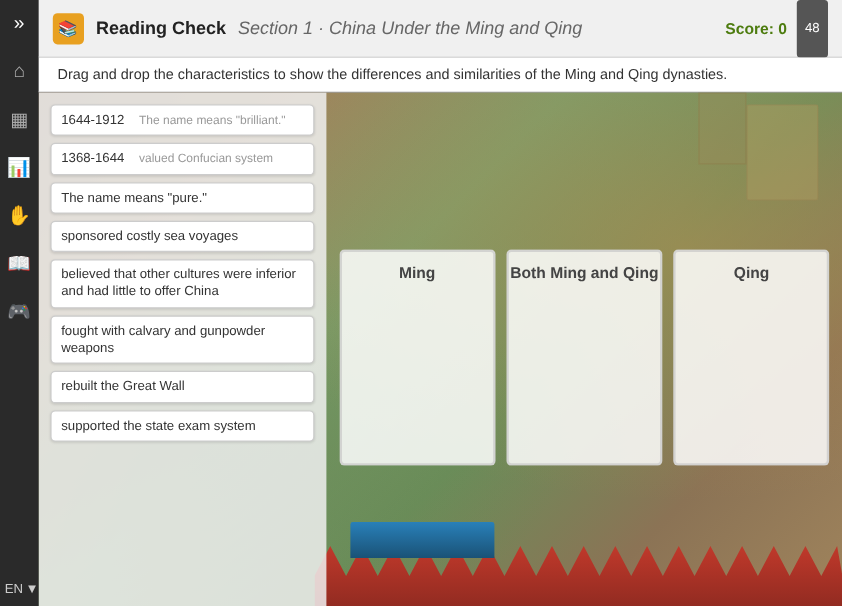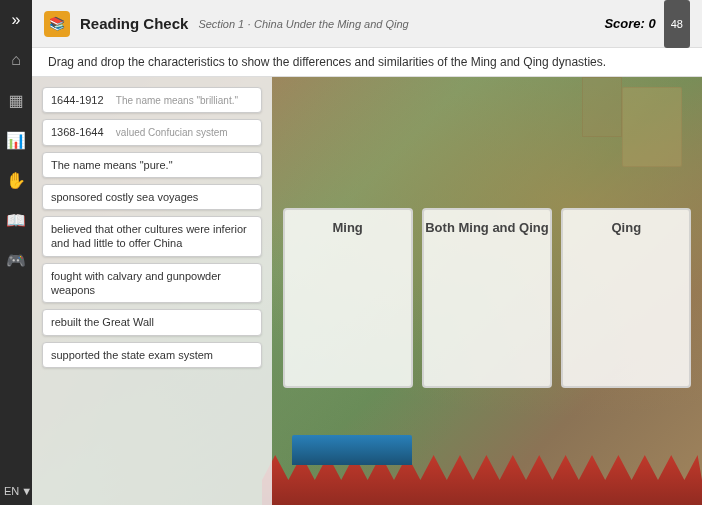--- a/index.html
+++ b/index.html
@@ -165,24 +165,24 @@
       <span>EN</span>▼
     </div>
   </div>
 
   <div class="page-wrapper">
 
     <div class="top-header">
       <div class="header-left">
         <div style="background:#e8a020;width:26px;height:26px;border-radius:4px;display:flex;align-items:center;justify-content:center;color:white;font-size:13px;font-weight:bold;">📚</div>
         <span style="font-weight:bold;font-size:15px;color:#222;">Reading Check</span>
-        <span style="font-size:11px;color:#666;font-style:italic;">Section 1 · China Under the Ming and Qing</span>
+        <span style="font-size:15px;color:#666;font-style:italic;">Section 1 · China Under the Ming and Qing</span>
       </div>
       <div style="display:flex;align-items:center;gap:8px;">
-        <span style="font-size:13px;color:#000000;font-weight:bold;font-style:italic;">Score: 0</span>
+        <span style="font-size:13px;color:#4d7c0f;font-weight:bold;">Score: 0</span>
         <span style="background:#555;color:#fff;font-size:11px;padding:18px 7px;border-radius:3px;">48</span>
       </div>
     </div>
 
     <div style="background:#fff;padding:7px 16px;border-bottom:1px solid #ddd;display:flex;align-items:flex-start;">
       <span style="font-size:12px;color:#333;">Drag and drop the characteristics to show the differences and similarities of the Ming and Qing dynasties.</span>
     </div>
 
     <div class="content-area">
 

